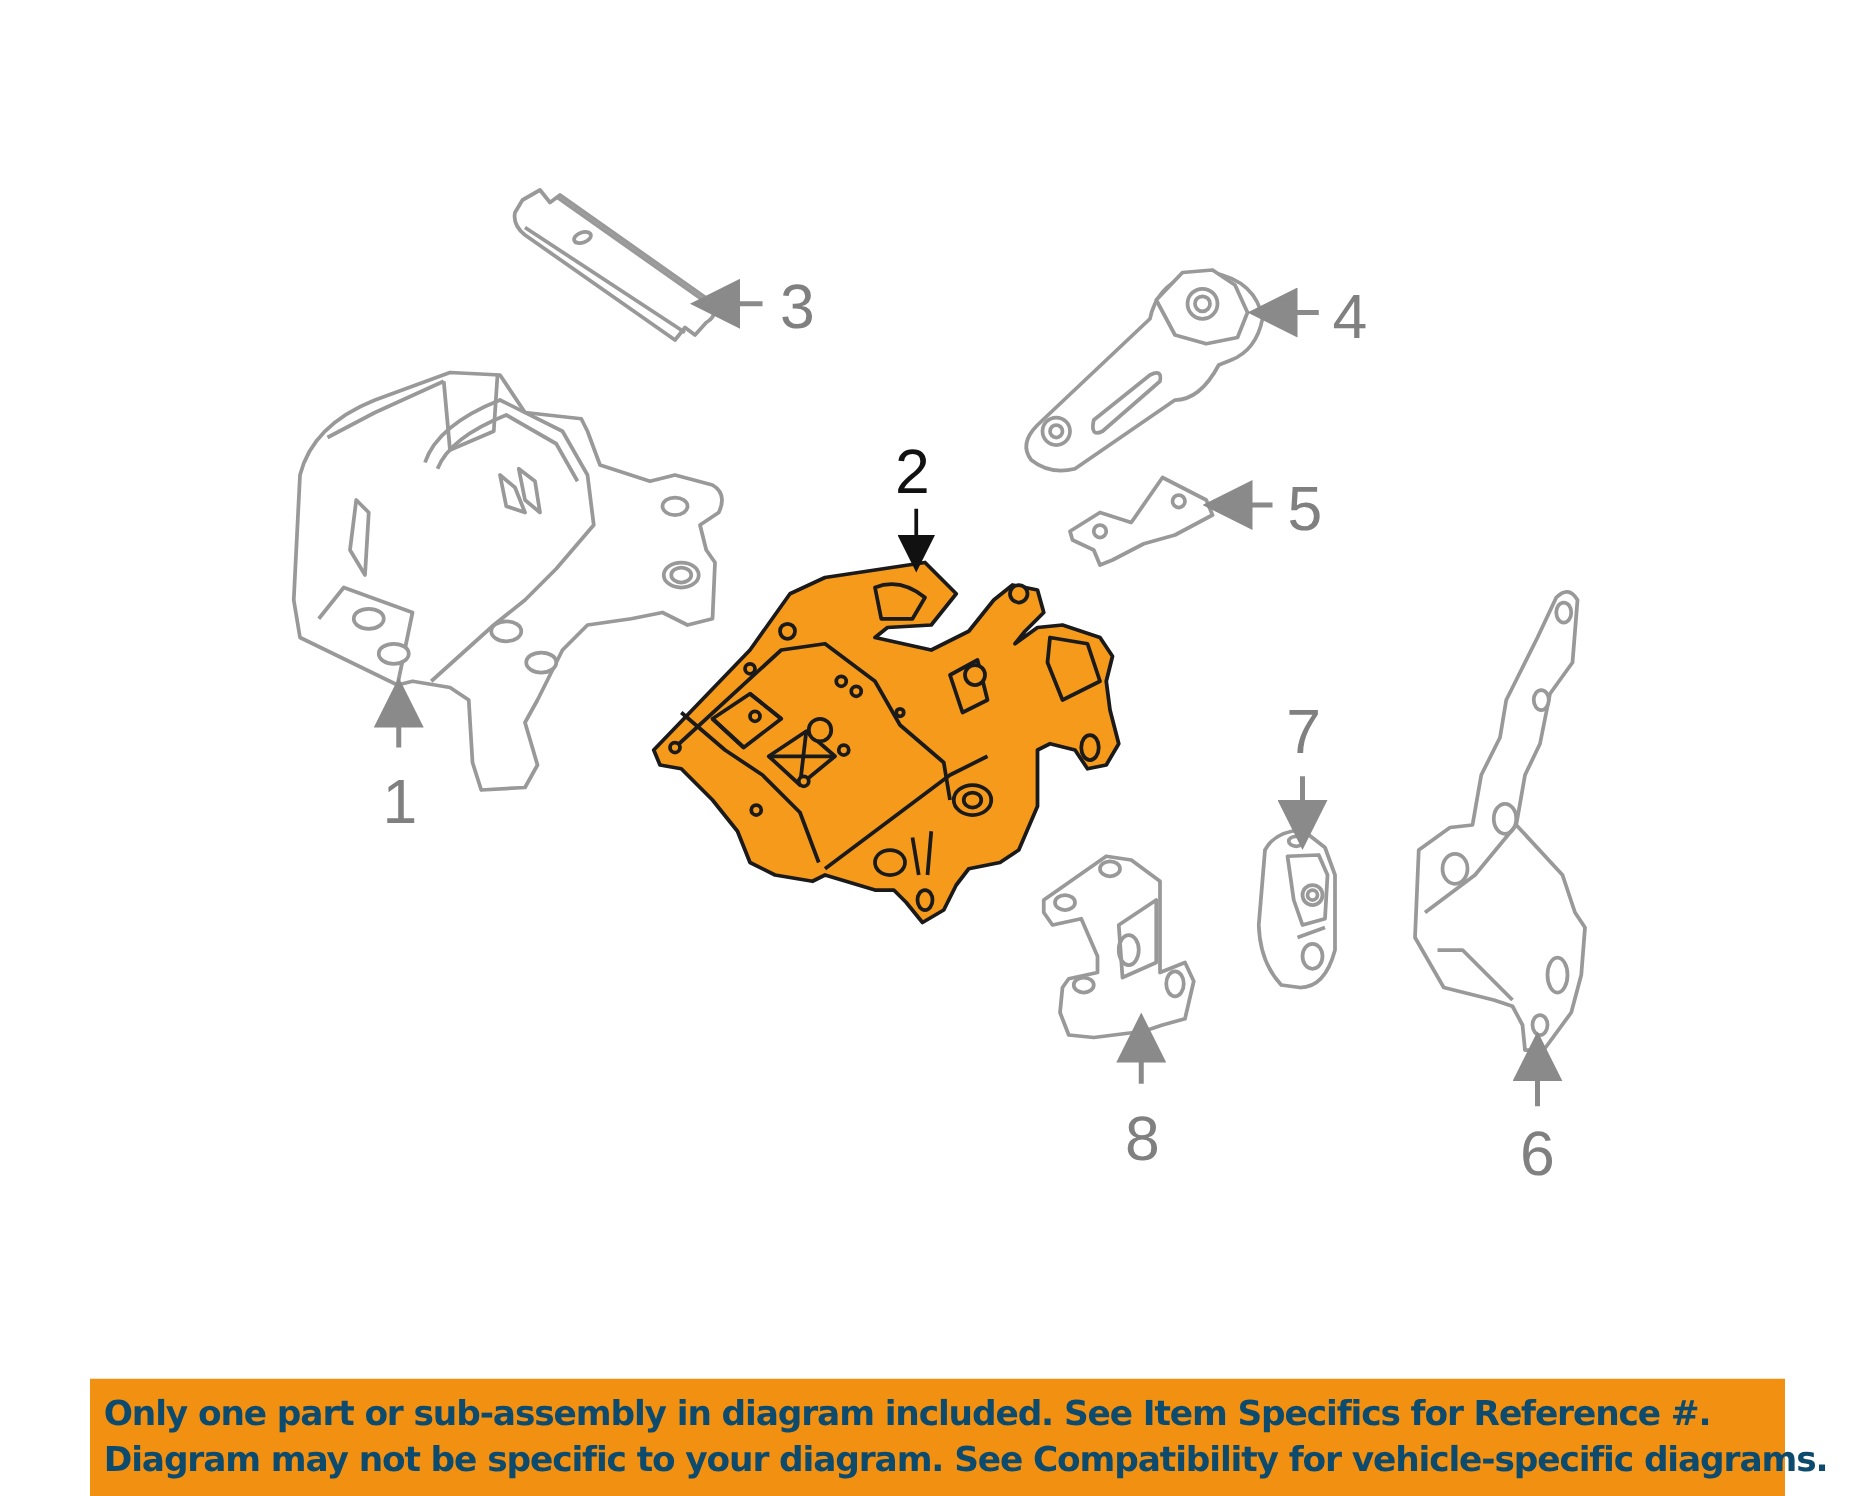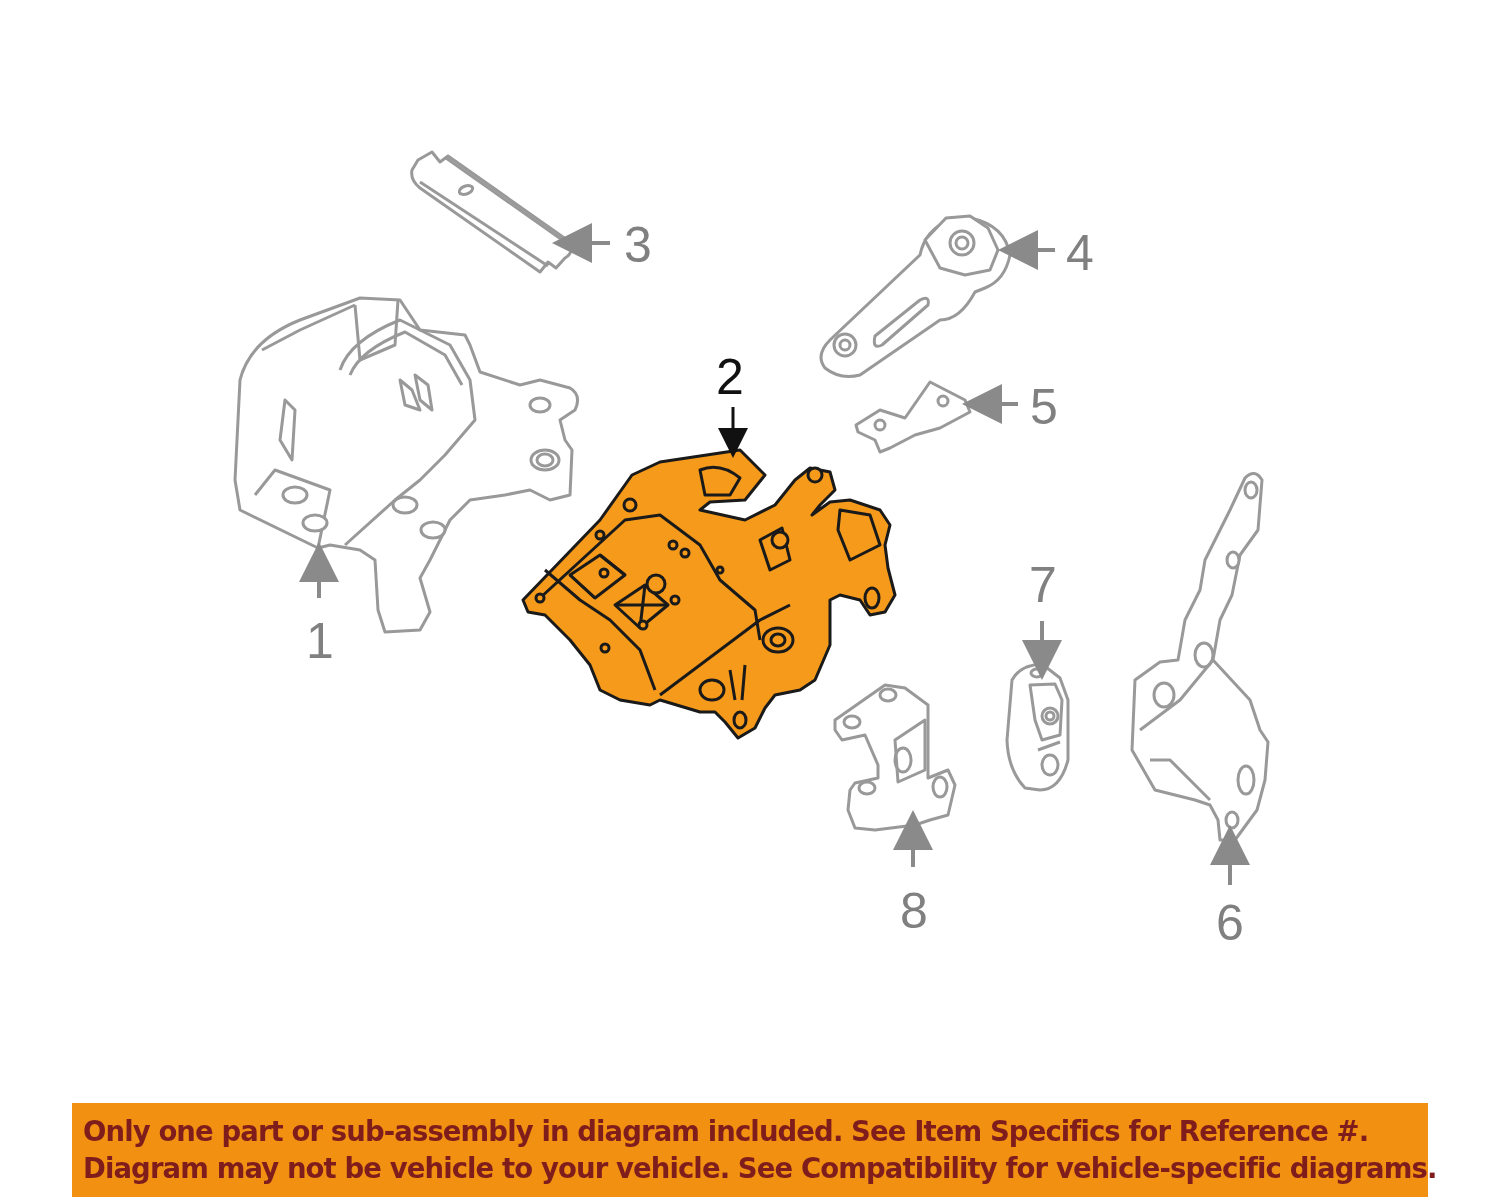--- a/index.html
+++ b/index.html
@@ -5,21 +5,21 @@
   html, body { margin: 0; padding: 0; background: #ffffff; }
   body { width: 1500px; height: 1197px; position: relative; overflow: hidden;
          font-family: "Liberation Sans", "DejaVu Sans", sans-serif; }
   #diagram { position: absolute; left: 0; top: 0; width: 1500px; height: 1100px; }
   .callout { position: absolute; font-family: "Liberation Sans", sans-serif;
              font-size: 50px; line-height: 1; color: #808080; }
   .callout.active { color: #111111; }
   #banner { position: absolute; left: 72px; top: 1103px; width: 1356px; height: 94px;
             background: #F29111; box-sizing: border-box; padding: 10px 0 0 11px; }
   #banner .line { font-family: "DejaVu Sans", sans-serif; font-weight: bold;
-                  font-size: 27.5px; letter-spacing: -0.9px; color: #7f1d1d;
+                  font-size: 27.5px; letter-spacing: -0.9px; color: #0c4a6e;
                   line-height: 37px; white-space: nowrap; }
 </style>
 </head>
 <body>
 
 <svg id="diagram" viewBox="0 0 1500 1100" xmlns="http://www.w3.org/2000/svg">
   <defs>
     <marker id="ag" markerWidth="10" markerHeight="10" refX="5" refY="5" orient="auto">
       <path d="M0,0 L10,5 L0,10 z" fill="#8a8a8a"></path>
     </marker>
@@ -150,14 +150,14 @@
 <div class="callout active" style="left:716px; top:352px;">2</div>
 <div class="callout" style="left:624px; top:220px;">3</div>
 <div class="callout" style="left:1066px; top:228px;">4</div>
 <div class="callout" style="left:1030px; top:382px;">5</div>
 <div class="callout" style="left:1216px; top:898px;">6</div>
 <div class="callout" style="left:1029px; top:560px;">7</div>
 <div class="callout" style="left:900px; top:886px;">8</div>
 
 <div id="banner">
   <div class="line">Only one part or sub-assembly in diagram included. See Item Specifics for Reference #.</div>
-  <div class="line">Diagram may not be vehicle to your vehicle. See Compatibility for vehicle-specific diagrams.</div>
+  <div class="line">Diagram may not be specific to your diagram. See Compatibility for vehicle-specific diagrams.</div>
 </div>
 
 </body></html>

